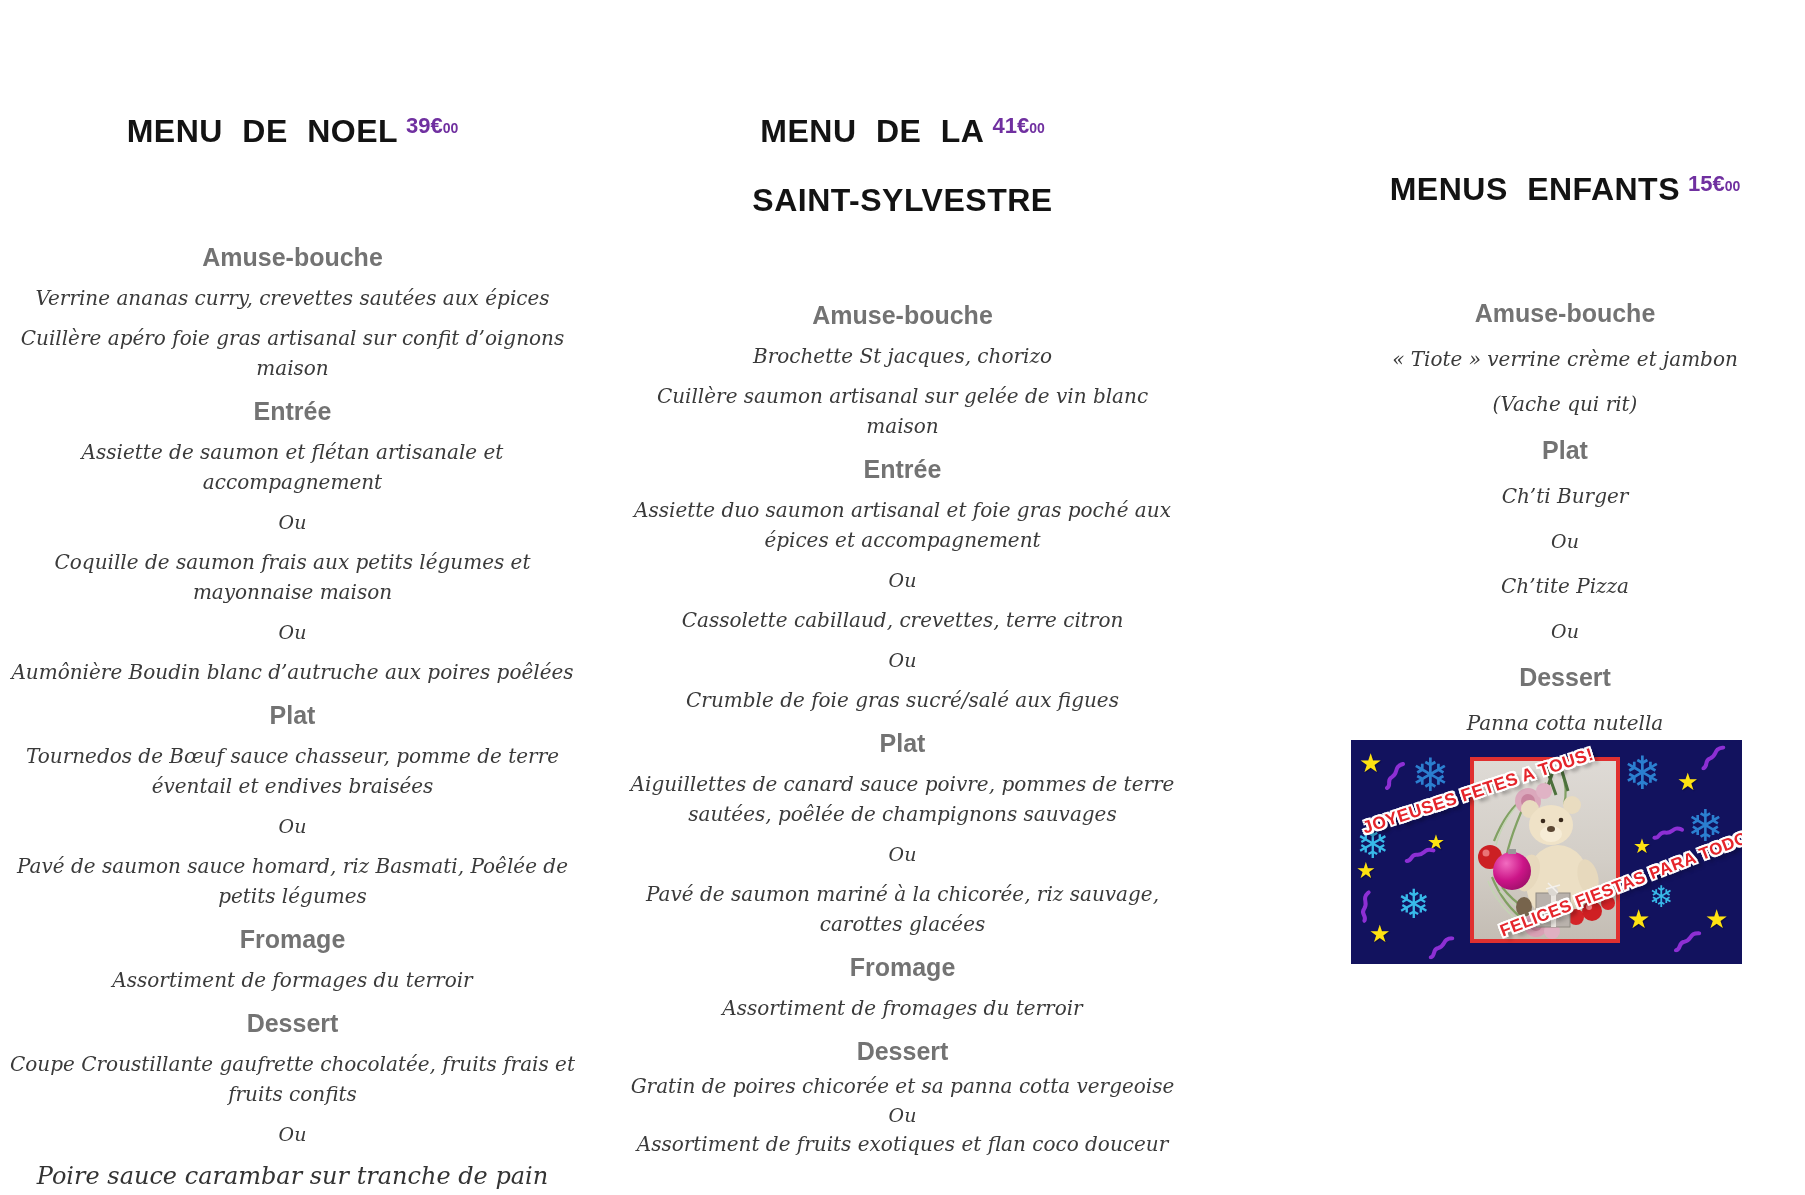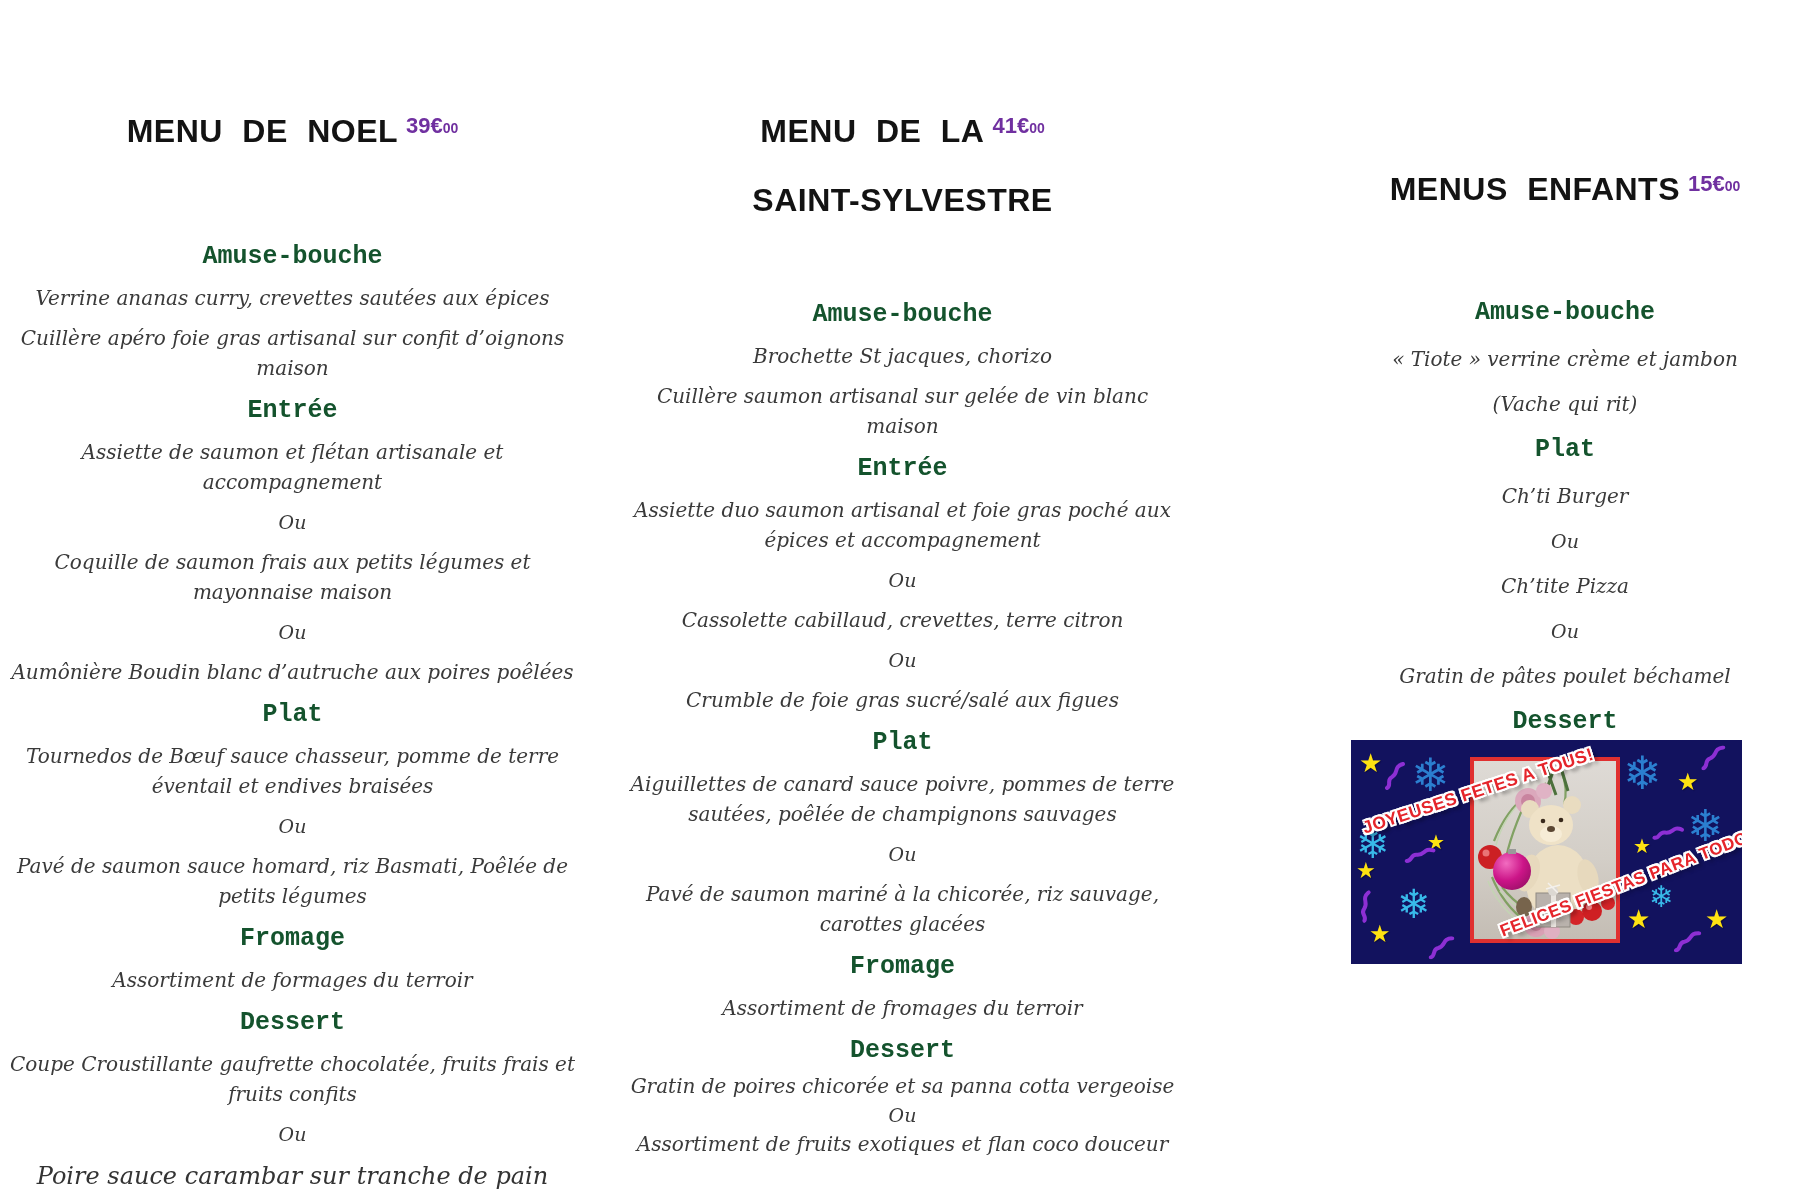--- a/index.html
+++ b/index.html
@@ -18,22 +18,22 @@
   .title-line:last-child{margin-bottom:0;}
   .price{color:#7030A0;font-weight:700;white-space:nowrap;position:relative;top:-9px;
          margin-left:8px;letter-spacing:0;word-spacing:0;}
   .price-eur{font-size:22px;}
   .price-cents{font-size:14px;}
 
   .menu-content{margin-top:83px;}
   .col-sylvestre .menu-content{margin-top:78px;}
   .col-enfants .menu-content{margin-top:81px;}
 
-  .section-heading{font-family:Liberation Mono, monospace;font-weight:700;font-size:25px;
-                   line-height:32px;color:#14532d;margin:12px 0 6px;}
+  .section-heading{font-family:Liberation Sans, sans-serif;font-weight:700;font-size:25px;
+                   line-height:32px;color:#737373;margin:12px 0 6px;}
   .section:first-child .section-heading{margin-top:0;}
   .menu-item{font-family:"DejaVu Serif",serif;font-style:italic;font-size:20px;
              line-height:30px;color:#3a3a3a;margin:10px 0;}
   .menu-item.ou{font-size:19px;}
   .col-enfants .menu-item{margin:15px 0;}
   .item-large{font-size:24px;line-height:34px;color:#333;}
   .section.tight .menu-item{margin:2px 0;line-height:27px;}
   .section.tight .menu-item:first-of-type{margin-top:10px;}
 
   
@@ -145,21 +145,20 @@
           <div class="section-heading">Amuse-bouche</div>
           <div class="menu-item">« Tiote » verrine crème et jambon</div>
           <div class="menu-item">(Vache qui rit)</div>
         </div>
         <div class="section">
           <div class="section-heading">Plat</div>
           <div class="menu-item">Ch’ti Burger</div>
           <div class="menu-item ou">Ou</div>
           <div class="menu-item">Ch’tite Pizza</div>
           <div class="menu-item ou">Ou</div>
-          <div class="menu-item">Gratin de pâtes poulet béchamel</div>
         </div>
         <div class="section">
           <div class="section-heading">Dessert</div>
           <div class="menu-item">Panna cotta nutella</div>
         </div>
       </div>
   </section>
 
   <figure class="holiday-card" style="--card-bg: #12125e; --greet-red: #e5252b; --frame-red: #e03030;">
     <div class="decor-layer">

